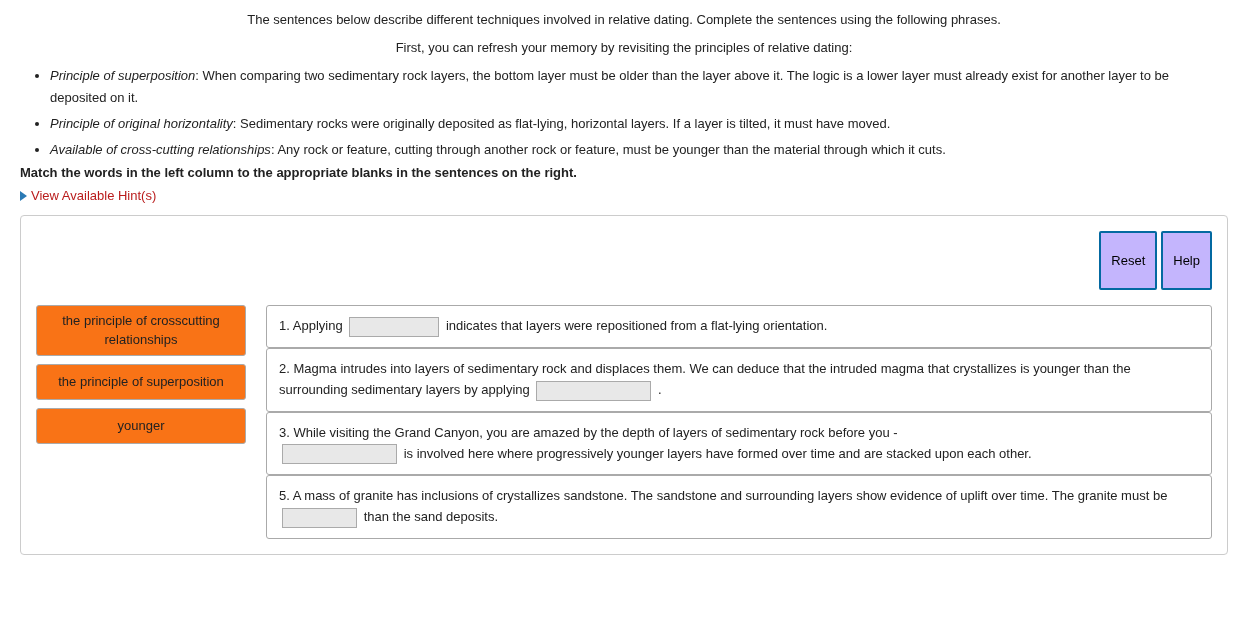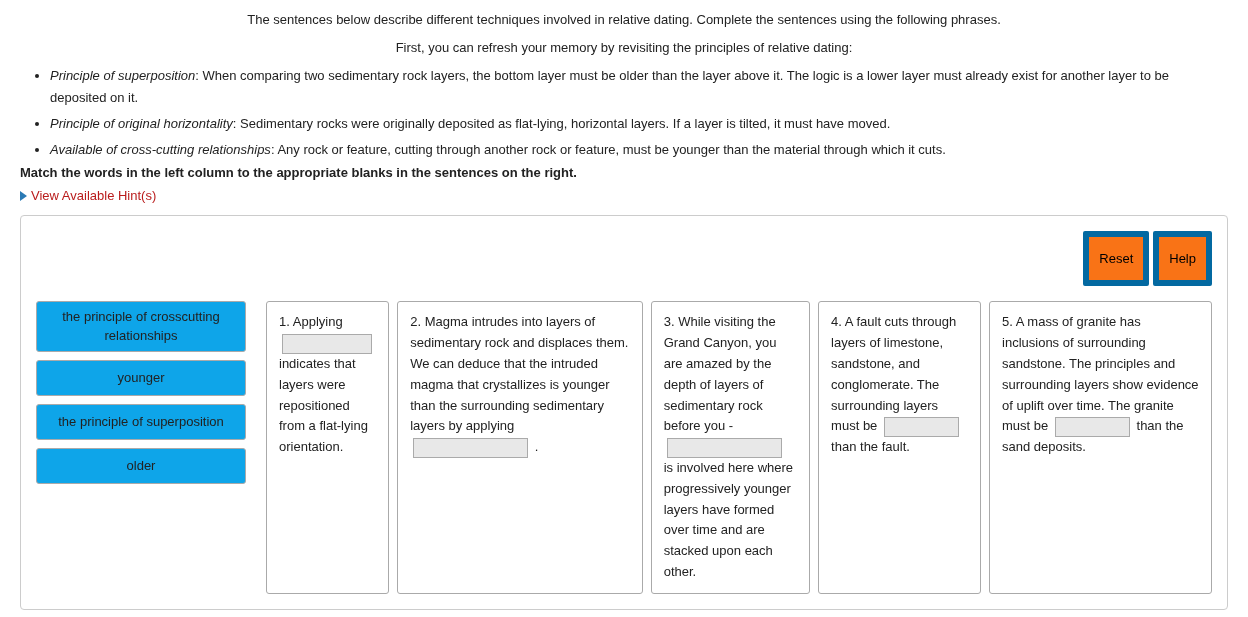--- a/index.html
+++ b/index.html
@@ -51,57 +51,56 @@
       padding: 15px;
       position: relative;
     }
     .top-buttons {
       display: flex;
       justify-content: flex-end;
       gap: 4px;
       margin-bottom: 15px;
     }
     .btn {
-      border: 6px solid #0369a1;
-      background: #f97316;
-      padding: 14px 10px;
+      border: 2px solid #0369a1;
+      background: #c4b5fd;
+      padding: 20px 10px;
       font-size: 13px;
       cursor: pointer;
       border-radius: 2px;
     }
     .exercise-body {
       display: flex;
       gap: 20px;
     }
     .left-column {
       display: flex;
       flex-direction: column;
       gap: 8px;
       min-width: 200px;
       max-width: 210px;
     }
     .drag-item {
-      background: #0ea5e9;
+      background: #f97316;
       border: 1px solid #aaa;
       border-radius: 3px;
       padding: 6px 10px;
       text-align: center;
       cursor: grab;
       font-size: 13px;
       line-height: 1.4;
       min-height: 36px;
       display: flex;
       align-items: center;
       justify-content: center;
     }
     .right-column {
       flex: 1;
       display: flex;
-      flex-direction: row;
-      gap: 8px;
+      flex-direction: column;
     }
     .sentence-box {
       border: 1px solid #aaa;
       border-radius: 3px;
       padding: 10px 12px;
       line-height: 1.6;
       font-size: 13px;
     }
     .drop-blank {
       display: inline-block;
@@ -149,23 +148,22 @@
 
 <div class="exercise-container">
   <div class="top-buttons">
     <button class="btn">Reset</button>
     <button class="btn">Help</button>
   </div>
 
   <div class="exercise-body">
     <div class="left-column">
       <div class="drag-item">the principle of crosscutting relationships</div>
+      <div class="drag-item">the principle of superposition</div>
       <div class="drag-item">younger</div>
-      <div class="drag-item">the principle of superposition</div>
-      <div class="drag-item">older</div>
     </div>
 
     <div class="right-column">
 
       <div class="sentence-box">
         <span>1.</span>
         <span> </span><span>Applying</span>
         <span class="drop-blank"></span>
         <span>indicates that layers were repositioned from a flat-lying orientation.</span>
       </div>
@@ -177,30 +175,24 @@
         <span>.</span>
       </div>
 
       <div class="sentence-box">
         <span>3.</span>
         <span> </span><span>While visiting the Grand Canyon, you are amazed by the depth of layers of sedimentary rock before you -</span><br>
         <span class="drop-blank drop-blank-wide"></span>
         <span>is involved here where progressively younger layers have formed over time and are stacked upon each other.</span>
       </div>
 
-      <div class="sentence-box">
-        <span>4.</span>
-        <span> </span><span>A fault cuts through layers of limestone, sandstone, and conglomerate. The surrounding layers must be</span>
-        <span class="drop-blank drop-blank-narrow"></span>
-        <span>than the fault.</span>
-      </div>
 
       <div class="sentence-box">
         <span>5.</span>
-        <span> </span><span>A mass of granite has inclusions of surrounding sandstone. The principles and surrounding layers show evidence of uplift over time. The granite must be</span>
+        <span> </span><span>A mass of granite has inclusions of crystallizes sandstone. The sandstone and surrounding layers show evidence of uplift over time. The granite must be</span>
         <span class="drop-blank drop-blank-narrow"></span>
         <span>than the sand deposits.</span>
       </div>
     </div>
   </div>
 </div>
 
 
 
 

